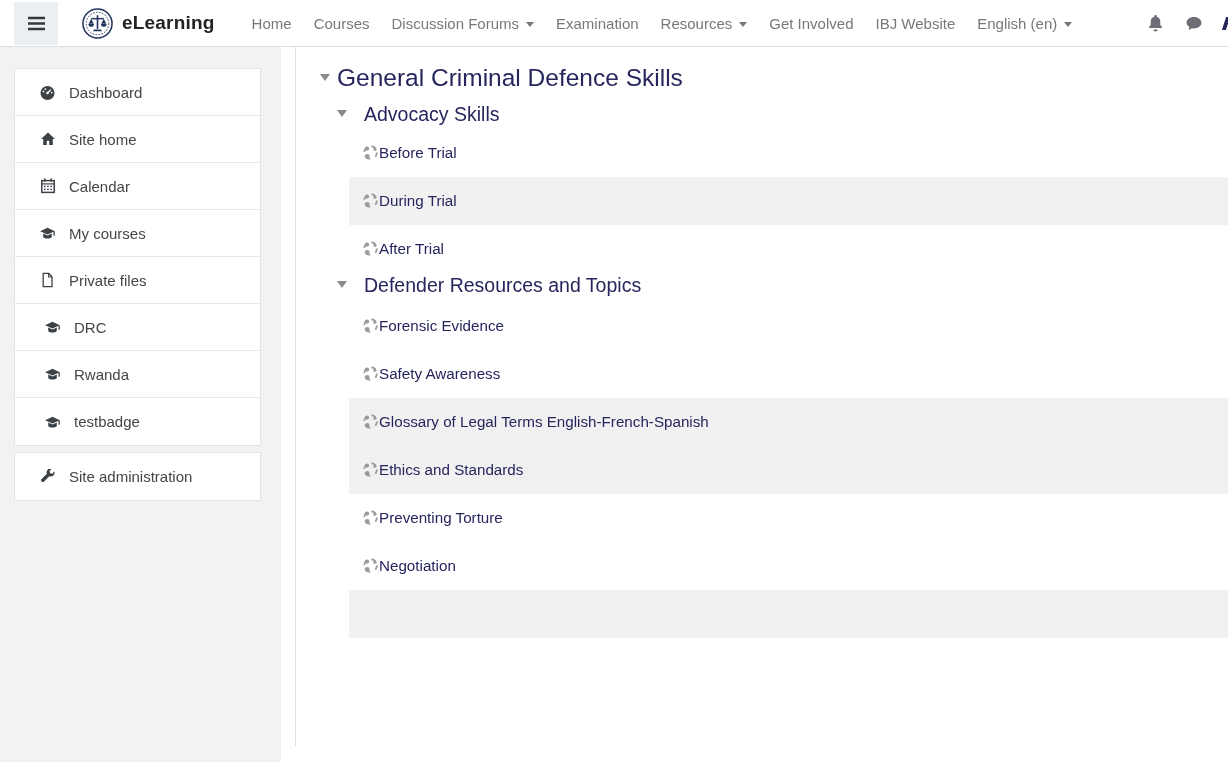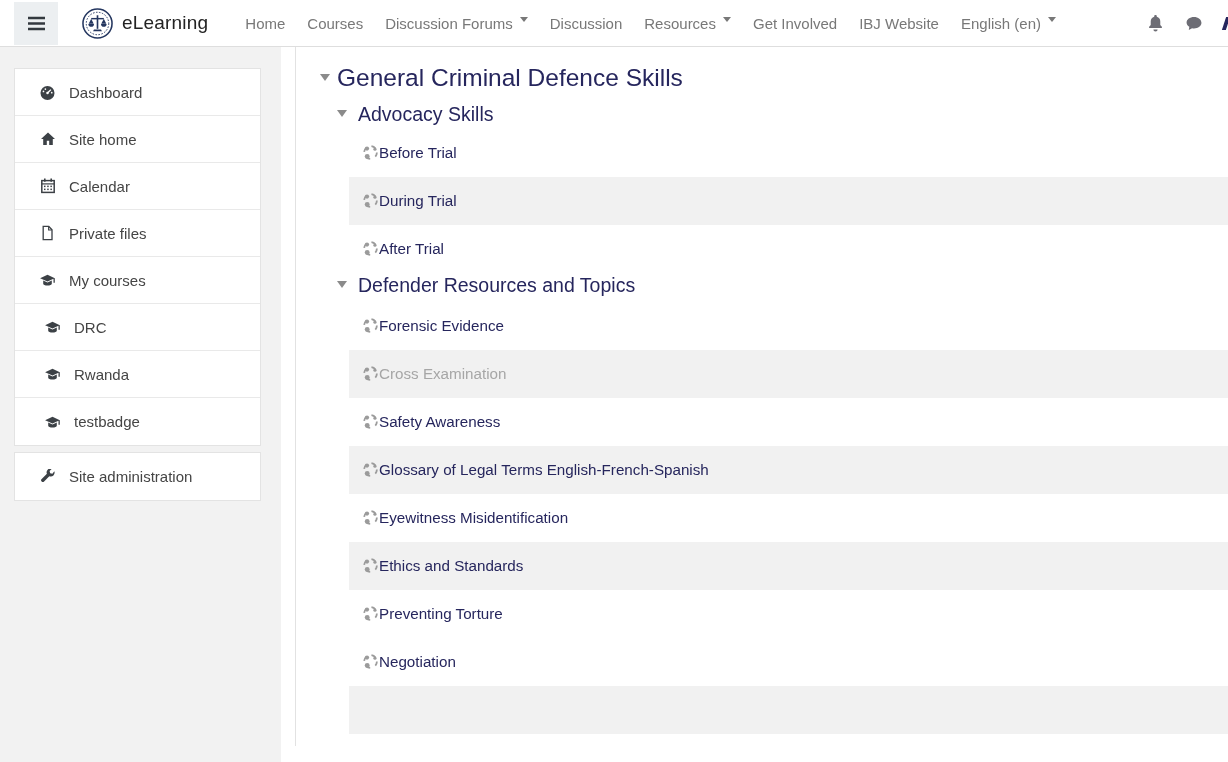--- a/index.html
+++ b/index.html
@@ -5,24 +5,24 @@
   * { margin:0; padding:0; box-sizing:border-box; }
   html,body { width:1228px; height:762px; overflow:hidden; background:#fff;
     font-family:"Liberation Sans", sans-serif; position:relative; }
 
   
   .navbar { position:absolute; top:0; left:0; width:1228px; height:47px;
     background:#fff; border-bottom:1px solid #dedede; display:flex;
     align-items:center; padding:0 0 0 14px; z-index:10; }
   .hamburger-btn { width:44px; height:43px; background:#eceff1; border:none;
     display:flex; align-items:center; justify-content:center; cursor:pointer; }
-  .brand { display:flex; align-items:center; gap:9px; margin-left:24px; cursor:pointer; }
+  .brand { display:flex; align-items:center; gap:9px; margin-left:24px; cursor:pointer;font-weight:bold; }
   .brand-text { font-size:19px; color:#232323; letter-spacing:.2px; }
   .nav-links { display:flex; align-items:center; margin-left:26px; }
-  .nav-link { display:flex; align-items:flex-start; gap:7px; color:#787878;
+  .nav-link { display:flex; align-items:center; gap:7px; color:#787878;
     font-size:15px; padding:0 11px; cursor:pointer; white-space:nowrap; }
   .caret { width:0; height:0; border-left:4px solid transparent;
     border-right:4px solid transparent; border-top:5px solid #787878; margin-top:2px; }
   .nav-right { margin-left:auto; display:flex; align-items:center; gap:21px; }
   .icon-btn { background:none; border:none; cursor:pointer; display:flex; }
   .avatar-sliver { width:4px; height:13px; background:#26265d;
     transform:skewX(-18deg); margin-right:0; overflow:hidden; }
 
   
   .drawer { position:absolute; top:47px; left:0; width:281px; height:715px;
@@ -42,21 +42,21 @@
   .view-more { position:absolute; top:-10px; left:526px; color:#26265d;
     font-size:15px; cursor:pointer; text-decoration:none; }
   .tree-caret { width:0; height:0; border-left:5.5px solid transparent;
     border-right:5.5px solid transparent; border-top:7px solid #8b8b8b;
     cursor:pointer; flex:none; }
   .category-head { display:flex; align-items:flex-start; gap:7px;
     margin:33px 0 0 24px; }
   .category-head .tree-caret { margin-top:10px; }
   .category-title { color:#26265d; font-size:24.5px; font-weight:400;
     line-height:1.18; cursor:pointer; }
-  .subsection-head { display:flex; align-items:flex-start; gap:11px;
+  .subsection-head { display:flex; align-items:flex-start; gap:17px;
     margin:10px 0 0 41px; }
   .subsection-head.second { margin-top:1px; }
   .subsection-head .tree-caret { margin-top:7px; }
   .subsection-title { color:#26265d; font-size:19.5px; font-weight:400;
     line-height:1.18; cursor:pointer; }
   .rows { margin:3px 0 0 53px; }
   .rows.second { margin-top:5px; }
   .course-row { height:48px; display:flex; align-items:center; 
     padding-left:13px; }
   .course-row.alt { background:#f1f1f1; }
@@ -100,21 +100,21 @@
       <span>Home</span>
     </div>
     <div class="nav-link">
       <span>Courses</span>
     </div>
     <div class="nav-link">
       <span>Discussion Forums</span>
       <span class="caret"></span>
     </div>
     <div class="nav-link">
-      <span>Discussion</span>
+      <span>Examination</span>
     </div>
     <div class="nav-link">
       <span>Resources</span>
       <span class="caret"></span>
     </div>
     <div class="nav-link">
       <span>Get Involved</span>
     </div>
     <div class="nav-link">
       <span>IBJ Website</span>
@@ -180,61 +180,61 @@
               <rect x="4" y="10.6" width="1.5" height="1.5"></rect>
               <rect x="7.2" y="10.6" width="1.5" height="1.5"></rect>
               <rect x="10.4" y="10.6" width="1.5" height="1.5"></rect>
             </g>
         </svg>
       </span>
       <span>Calendar</span>
     </div>
     <div class="drawer-item">
       <span class="s-icon">
+        <svg width="18" height="16" viewBox="0 0 16 16">
+          <path d="M8 2.8.6 6.2 8 9.6l6-2.8v4h1.3V6.2z" fill="#3c4146"></path>
+          <path d="M3.7 8.6v3.1c0 1 1.9 1.9 4.3 1.9s4.3-.9 4.3-1.9V8.6L8 10.6z" fill="#3c4146"></path>
+        </svg>
+      </span>
+      <span>My courses</span>
+    </div>
+    <div class="drawer-item">
+      <span class="s-icon">
         <svg width="15" height="16" viewBox="0 0 16 16">
           <path d="M3.4 1h6l3.4 3.6V15H3.4z" fill="none" stroke="#3c4146" stroke-width="1.4"></path>
           <path d="M9.2 1.2v3.6h3.4" fill="none" stroke="#3c4146" stroke-width="1.2"></path>
         </svg>
       </span>
       <span>Private files</span>
     </div>
-    <div class="drawer-item">
+    <div class="drawer-item sub">
       <span class="s-icon">
         <svg width="18" height="16" viewBox="0 0 16 16">
           <path d="M8 2.8.6 6.2 8 9.6l6-2.8v4h1.3V6.2z" fill="#3c4146"></path>
           <path d="M3.7 8.6v3.1c0 1 1.9 1.9 4.3 1.9s4.3-.9 4.3-1.9V8.6L8 10.6z" fill="#3c4146"></path>
         </svg>
       </span>
-      <span>My courses</span>
+      <span>DRC</span>
     </div>
     <div class="drawer-item sub">
       <span class="s-icon">
         <svg width="18" height="16" viewBox="0 0 16 16">
           <path d="M8 2.8.6 6.2 8 9.6l6-2.8v4h1.3V6.2z" fill="#3c4146"></path>
           <path d="M3.7 8.6v3.1c0 1 1.9 1.9 4.3 1.9s4.3-.9 4.3-1.9V8.6L8 10.6z" fill="#3c4146"></path>
         </svg>
       </span>
-      <span>DRC</span>
+      <span>Rwanda</span>
     </div>
     <div class="drawer-item sub">
       <span class="s-icon">
         <svg width="18" height="16" viewBox="0 0 16 16">
           <path d="M8 2.8.6 6.2 8 9.6l6-2.8v4h1.3V6.2z" fill="#3c4146"></path>
           <path d="M3.7 8.6v3.1c0 1 1.9 1.9 4.3 1.9s4.3-.9 4.3-1.9V8.6L8 10.6z" fill="#3c4146"></path>
         </svg>
       </span>
-      <span>Rwanda</span>
-    </div>
-    <div class="drawer-item sub">
-      <span class="s-icon">
-        <svg width="18" height="16" viewBox="0 0 16 16">
-          <path d="M8 2.8.6 6.2 8 9.6l6-2.8v4h1.3V6.2z" fill="#3c4146"></path>
-          <path d="M3.7 8.6v3.1c0 1 1.9 1.9 4.3 1.9s4.3-.9 4.3-1.9V8.6L8 10.6z" fill="#3c4146"></path>
-        </svg>
-      </span>
       <span>testbadge</span>
     </div>
   </div>
 
   <div class="drawer-card admin">
     <div class="drawer-item">
       <span class="s-icon">
         <svg width="16" height="16" viewBox="0 0 16 16">
           <path d="M14.3 2.3a3.8 3.8 0 0 1-5 4.9l-5.2 5.2a1.7 1.7 0 1 1-2.4-2.4L6.9 4.8a3.8 3.8 0 0 1 4.9-5l-2.2 2.2.6 2.2 2.2.6z" fill="#3c4146"></path>
         </svg>
@@ -301,31 +301,20 @@
       <span class="c-icon">
         <svg width="17" height="17" viewBox="0 0 16 16">
             <circle cx="8" cy="8" r="6" fill="none" stroke="#9b9b9b" stroke-width="1.7" stroke-dasharray="4.2 5.3"></circle>
             <circle cx="4.7" cy="4.3" r="2" fill="#9b9b9b"></circle>
             <circle cx="4.9" cy="11.7" r="2.3" fill="#9b9b9b"></circle>
             <circle cx="12.2" cy="4.9" r="1.5" fill="#9b9b9b"></circle>
           </svg>
       </span>
       <a class="course-link">Forensic Evidence</a>
     </div>
-    <div class="course-row alt dimmed">
-      <span class="c-icon">
-        <svg width="17" height="17" viewBox="0 0 16 16">
-            <circle cx="8" cy="8" r="6" fill="none" stroke="#9b9b9b" stroke-width="1.7" stroke-dasharray="4.2 5.3"></circle>
-            <circle cx="4.7" cy="4.3" r="2" fill="#9b9b9b"></circle>
-            <circle cx="4.9" cy="11.7" r="2.3" fill="#9b9b9b"></circle>
-            <circle cx="12.2" cy="4.9" r="1.5" fill="#9b9b9b"></circle>
-          </svg>
-      </span>
-      <a class="course-link">Cross Examination</a>
-    </div>
     <div class="course-row">
       <span class="c-icon">
         <svg width="17" height="17" viewBox="0 0 16 16">
             <circle cx="8" cy="8" r="6" fill="none" stroke="#9b9b9b" stroke-width="1.7" stroke-dasharray="4.2 5.3"></circle>
             <circle cx="4.7" cy="4.3" r="2" fill="#9b9b9b"></circle>
             <circle cx="4.9" cy="11.7" r="2.3" fill="#9b9b9b"></circle>
             <circle cx="12.2" cy="4.9" r="1.5" fill="#9b9b9b"></circle>
           </svg>
       </span>
       <a class="course-link">Safety Awareness</a>
@@ -334,31 +323,20 @@
       <span class="c-icon">
         <svg width="17" height="17" viewBox="0 0 16 16">
             <circle cx="8" cy="8" r="6" fill="none" stroke="#9b9b9b" stroke-width="1.7" stroke-dasharray="4.2 5.3"></circle>
             <circle cx="4.7" cy="4.3" r="2" fill="#9b9b9b"></circle>
             <circle cx="4.9" cy="11.7" r="2.3" fill="#9b9b9b"></circle>
             <circle cx="12.2" cy="4.9" r="1.5" fill="#9b9b9b"></circle>
           </svg>
       </span>
       <a class="course-link">Glossary of Legal Terms English-French-Spanish</a>
     </div>
-    <div class="course-row">
-      <span class="c-icon">
-        <svg width="17" height="17" viewBox="0 0 16 16">
-            <circle cx="8" cy="8" r="6" fill="none" stroke="#9b9b9b" stroke-width="1.7" stroke-dasharray="4.2 5.3"></circle>
-            <circle cx="4.7" cy="4.3" r="2" fill="#9b9b9b"></circle>
-            <circle cx="4.9" cy="11.7" r="2.3" fill="#9b9b9b"></circle>
-            <circle cx="12.2" cy="4.9" r="1.5" fill="#9b9b9b"></circle>
-          </svg>
-      </span>
-      <a class="course-link">Eyewitness Misidentification</a>
-    </div>
     <div class="course-row alt">
       <span class="c-icon">
         <svg width="17" height="17" viewBox="0 0 16 16">
             <circle cx="8" cy="8" r="6" fill="none" stroke="#9b9b9b" stroke-width="1.7" stroke-dasharray="4.2 5.3"></circle>
             <circle cx="4.7" cy="4.3" r="2" fill="#9b9b9b"></circle>
             <circle cx="4.9" cy="11.7" r="2.3" fill="#9b9b9b"></circle>
             <circle cx="12.2" cy="4.9" r="1.5" fill="#9b9b9b"></circle>
           </svg>
       </span>
       <a class="course-link">Ethics and Standards</a>

